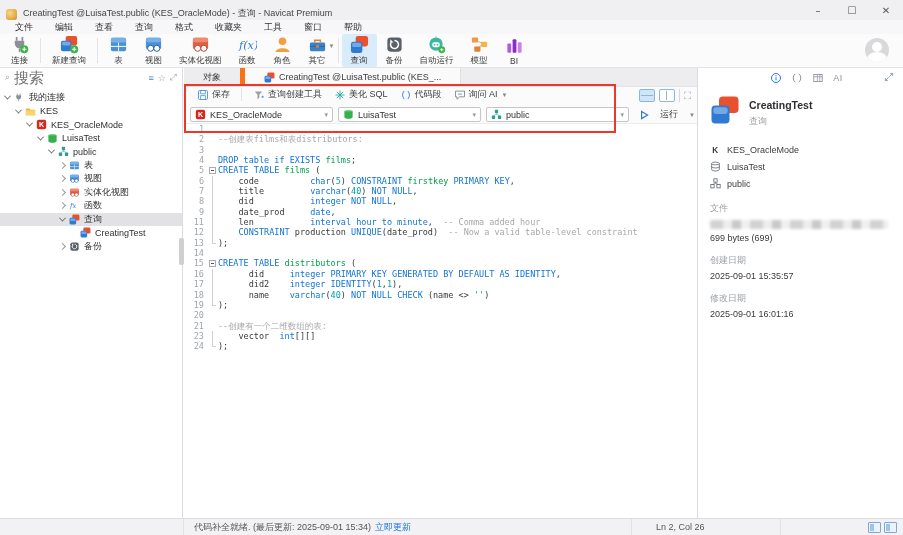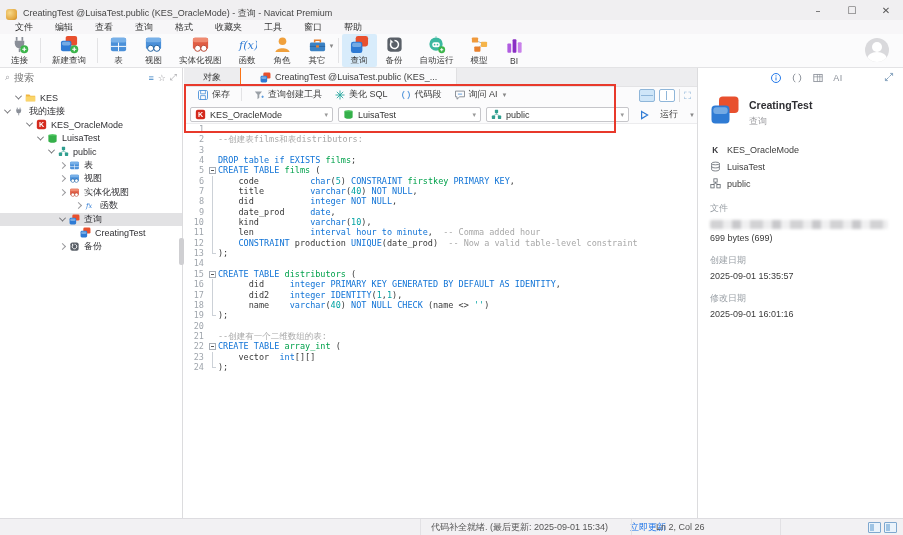--- a/index.html
+++ b/index.html
@@ -30,37 +30,37 @@
 
   .ic { display:inline-flex; align-items:center; justify-content:center; }
   .ic svg { display:block; }
   .ic-lg svg { width:19px; height:19px; }
   .ic-md svg { width:12px; height:12px; }
   .ic-sm svg { width:11px; height:11px; }
 
   
   #sidebar { position:absolute; left:0; top:68px; width:183px; bottom:17px; background:#fff; border-right:1px solid #dcdcde; }
   #sb-search { height:19px; display:flex; align-items:center; padding:0 5px; gap:4px; color:#9a9a9e; }
-  #sb-search input { flex:1 1 auto; border:none; outline:none; font-size:10px; color:#555; background:transparent; min-width:10px; font-family:"Liberation Sans",sans-serif; }
+  #sb-search input { flex:1 1 auto; border:none; outline:none; font-size:15px; color:#555; background:transparent; min-width:10px; font-family:"Liberation Sans",sans-serif; }
   .sb-ic { color:#9a9a9e; font-size:9px; }
   #tree { padding-top:4px; }
   .tree-row { height:13.5px; display:flex; align-items:center; gap:4px; white-space:nowrap; }
   .tree-row.sel { background:#e2e2e4; }
   .chev { width:5px; height:5px; border-right:1px solid #6f6f73; border-bottom:1px solid #6f6f73; flex:none; }
   .chev.exp { transform:rotate(45deg) translate(-1px,-1px); }
   .chev.col { transform:rotate(-45deg); border-color:#9a9a9e; }
   .chev.none { border:none; }
   .tree-label { color:#2f2f33; }
   #splitter-handle { position:absolute; left:179px; top:238px; width:5px; height:27px; background:#cfcfd2; border-radius:2px; z-index:5; }
 
   
   #editor-region { position:absolute; left:184px; top:68px; width:513px; bottom:17px; background:#fff; }
   #tabbar { height:19px; background:#ededef; display:flex; align-items:stretch; border-bottom:1px solid #e3e3e5; }
   .tab { display:flex; align-items:center; gap:4px; padding:0 19px; color:#3c3c3c; white-space:nowrap; }
-  .tab.active { background:#fafafb; border-left:1px solid #f97316; border-right:1px solid #e0e0e2; }
+  .tab.active { background:#fafafb; border-left:5px solid #f97316; border-right:1px solid #e0e0e2; }
   #qt-row1 { height:19px; background:#fbfbfc; display:flex; align-items:flex-start; gap:2px; padding:0 8px; position:relative; }
   .qt-btn { display:flex; align-items:center; gap:3px; padding:1px 5px; color:#3c3c3c; white-space:nowrap; }
   .qt-sep { width:1px; height:13px; background:#e3e3e5; margin:0 4px; }
   .qt-caret { font-size:6px; color:#888; margin-left:1px; }
   #layout-btns { position:absolute; right:6px; top:2px; display:flex; align-items:center; gap:4px; }
   .lay { width:16px; height:13px; border:1px solid #8fb6d9; border-radius:2px; position:relative; background:#fff; }
   .lay.active { background:#cfe6f8; }
   .lay.h:before { content:""; position:absolute; left:1px; right:1px; top:5px; height:1px; background:#8fb6d9; }
   .lay.v:before { content:""; position:absolute; top:1px; bottom:1px; left:6px; width:1px; background:#8fb6d9; }
   .lay-sep { width:1px; height:13px; background:#d8d8da; }
@@ -98,24 +98,24 @@
   #rp-type { color:#9a9a9e; margin-top:4px; }
   .rp-prop { display:flex; align-items:center; gap:6px; height:15px; margin-top:2px; color:#3c3c3c; }
   #rp-props { margin-top:14px; }
   .rp-sec-label { color:#9aa0a6; margin-top:11px; }
   .rp-sec-value { color:#3a3a3a; margin-top:4px; }
   .redacted { margin-top:5px; width:178px; height:9px; border-radius:2px;
     background:repeating-linear-gradient(90deg,#d2d2d4 0 13px,#ededee 13px 22px,#c8c8cb 22px 31px,#f0f0f1 31px 40px);
     filter:blur(1.6px); }
 
   
-  #statusbar { position:absolute; left:0; bottom:0; right:0; height:17px; background:#f2f1f3; border-top:1px solid #dddce0; display:flex; align-items:center; color:#555;justify-content:center; }
+  #statusbar { position:absolute; left:0; bottom:0; right:0; height:17px; background:#f2f1f3; border-top:1px solid #dddce0; display:flex; align-items:center; color:#555; }
   #sb-left-cell { width:184px; height:100%; border-right:1px solid #e2e1e4; flex:none; }
   #sb-msg { padding-left:10px; white-space:nowrap; }
-  #sb-update { color:#1a73e8; margin-left:22px; }
+  #sb-update { color:#1a73e8; margin-left:4px; }
   #sb-pos-cell { position:absolute; left:631px; width:150px; height:100%; border-left:1px solid #e2e1e4; border-right:1px solid #e2e1e4; display:flex; align-items:center; padding-left:24px; }
   #sb-icons { position:absolute; right:6px; top:3px; display:flex; gap:3px; }
   .sb-mini { width:13px; height:11px; border:1px solid #7fa8cf; border-radius:1px; position:relative; background:#eaf3fb; }
   .sb-mini:before { content:""; position:absolute; left:1px; top:1px; bottom:1px; width:4px; background:#9fc4e4; }
 </style>
 </head>
 <body>
 
 <div id="titlebar">
   <div id="app-icon"></div>
@@ -287,40 +287,40 @@
 
 <div id="sidebar">
   <div id="sb-search">
     <span class="sb-ic">⌕</span>
     <input id="search-input" placeholder="搜索" style="">
     <span class="sb-ic" style="color:#3b82c4">≡</span>
     <span class="sb-ic">☆</span>
     <span class="sb-ic">⤢</span>
   </div>
   <div id="tree">
-      <div class="tree-row" style="padding-left: 16px;">
-        <span class="chev exp"></span>
-        <span class="ic ic-sm">
-          <svg viewBox="0 0 20 20">
-            <path d="M1.5 4.5h6.5l2 2.5h8.5v10H1.5z" fill="#f0b63f"></path>
-            <path d="M1.5 8h17v9h-17z" fill="#fad56a"></path>
-          </svg>
-        </span>
-        <span class="tree-label">KES</span>
-      </div>
       <div class="tree-row" style="padding-left: 5px;">
         <span class="chev exp"></span>
         <span class="ic ic-sm">
           <svg viewBox="0 0 20 20">
             <path d="M6 3v3M11 3v3" stroke="#8a8f98" stroke-width="1.6"></path>
             <path d="M4 6h9v3a4.5 4.5 0 0 1-9 0z" fill="#8a8f98"></path>
             <path d="M8.5 13v4" stroke="#8a8f98" stroke-width="1.4"></path>
           </svg>
         </span>
         <span class="tree-label">我的连接</span>
+      </div>
+      <div class="tree-row" style="padding-left: 16px;">
+        <span class="chev exp"></span>
+        <span class="ic ic-sm">
+          <svg viewBox="0 0 20 20">
+            <path d="M1.5 4.5h6.5l2 2.5h8.5v10H1.5z" fill="#f0b63f"></path>
+            <path d="M1.5 8h17v9h-17z" fill="#fad56a"></path>
+          </svg>
+        </span>
+        <span class="tree-label">KES</span>
       </div>
       <div class="tree-row" style="padding-left: 27px;">
         <span class="chev exp"></span>
         <span class="ic ic-sm">
           <svg viewBox="0 0 20 20">
             <rect x="1.5" y="1.5" width="17" height="17" rx="3.5" fill="#d42a1e"></rect>
             <text x="5.5" y="15" font-size="13" font-weight="bold" fill="#fff" font-family="Liberation Sans,sans-serif">K</text>
           </svg>
         </span>
         <span class="tree-label">KES_OracleMode</span>
@@ -376,21 +376,21 @@
         <span class="ic ic-sm">
           <svg viewBox="0 0 20 20">
             <rect x="2" y="3" width="16" height="12" rx="2" fill="#e05d44"></rect>
             <rect x="2" y="3" width="16" height="4.5" rx="2" fill="#ef8a70"></rect>
             <circle cx="7" cy="14" r="3.2" fill="#fff" stroke="#b8432f"></circle>
             <circle cx="13.5" cy="14" r="3.2" fill="#fff" stroke="#b8432f"></circle>
           </svg>
         </span>
         <span class="tree-label">实体化视图</span>
       </div>
-      <div class="tree-row" style="padding-left: 76px;">
+      <div class="tree-row" style="padding-left: 60px;">
         <span class="chev col"></span>
         <span class="ic ic-sm">
           <svg viewBox="0 0 20 20">
             <text x="2" y="15" font-size="12" font-style="italic" fill="#2f7bd4" font-family="DejaVu Serif,serif">fx</text>
           </svg>
         </span>
         <span class="tree-label">函数</span>
       </div>
       <div class="tree-row sel" style="padding-left: 60px;">
         <span class="chev exp"></span>
@@ -612,27 +612,20 @@
         <span class="cl-text"><span class="tk-p">    did           </span><span class="tk-k">integer</span><span class="tk-p"> </span><span class="tk-k">NOT NULL</span><span class="tk-p">,</span></span>
       </div>
       <div class="cl">
         <span class="cl-num">9</span>
         <span class="cl-fold">
           <span class="fl"></span>
         </span>
         <span class="cl-text"><span class="tk-p">    date_prod     </span><span class="tk-k">date</span><span class="tk-p">,</span></span>
       </div>
       <div class="cl">
-        <span class="cl-num">10</span>
-        <span class="cl-fold">
-          <span class="fl"></span>
-        </span>
-        <span class="cl-text"><span class="tk-p">    kind          </span><span class="tk-k">varchar</span><span class="tk-p">(</span><span class="tk-n">10</span><span class="tk-p">),</span></span>
-      </div>
-      <div class="cl">
         <span class="cl-num">11</span>
         <span class="cl-fold">
           <span class="fl"></span>
         </span>
         <span class="cl-text"><span class="tk-p">    len           </span><span class="tk-k">interval hour to minute</span><span class="tk-p">,</span><span class="tk-c">  -- Comma added hour</span></span>
       </div>
       <div class="cl">
         <span class="cl-num">12</span>
         <span class="cl-fold">
           <span class="fl"></span>
@@ -688,27 +681,20 @@
       </div>
       <div class="cl">
         <span class="cl-num">20</span>
         <span class="cl-fold"></span>
         <span class="cl-text"></span>
       </div>
       <div class="cl">
         <span class="cl-num">21</span>
         <span class="cl-fold"></span>
         <span class="cl-text"><span class="tk-c">--创建有一个二维数组的表:</span></span>
-      </div>
-      <div class="cl">
-        <span class="cl-num">22</span>
-        <span class="cl-fold">
-          <span class="fb"></span>
-        </span>
-        <span class="cl-text"><span class="tk-k">CREATE TABLE</span><span class="tk-p"> </span><span class="tk-g">array_int</span><span class="tk-p"> (</span></span>
       </div>
       <div class="cl">
         <span class="cl-num">23</span>
         <span class="cl-fold">
           <span class="fl"></span>
         </span>
         <span class="cl-text"><span class="tk-p">    vector  </span><span class="tk-k">int</span><span class="tk-p">[][]</span></span>
       </div>
       <div class="cl">
         <span class="cl-num">24</span>

